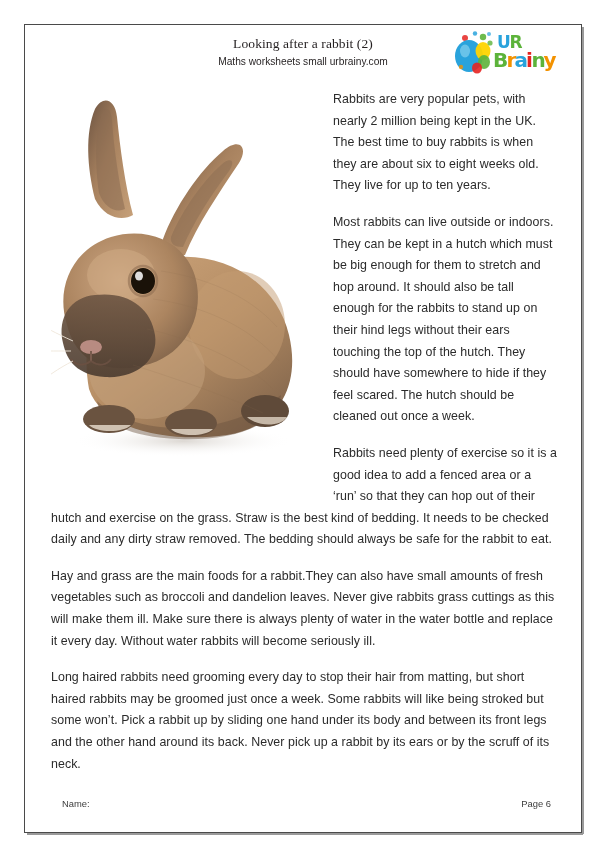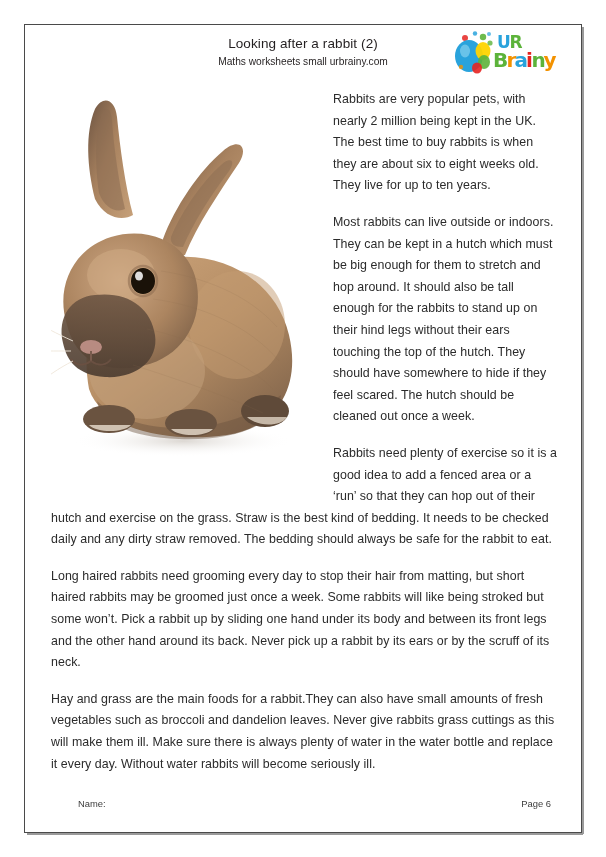--- a/index.html
+++ b/index.html
@@ -55,21 +55,21 @@
     height: 62px;
   }
   #title-block {
     position: absolute;
     left: 0;
     top: 10px;
     width: 100%;
     text-align: center;
   }
   #doc-title {
-    font-family: Liberation Sans, sans-serif;
+    font-family: Liberation Serif, serif;
     font-size: 13.5px;
     color: #231f20;
     letter-spacing: 0.1px;
     line-height: 17px;
   }
   #doc-subtitle {
     font-family: "Liberation Sans", sans-serif;
     font-size: 10.2px;
     color: #231f20;
     line-height: 15px;
@@ -119,21 +119,21 @@
     width: 268px;
     height: 395px;
   }
   #rabbit-photo svg { display: block; }
 
   .clearer { clear: both; height: 0; overflow: hidden; }
 
   
   #footer {
     position: absolute;
-    left: 26px;
+    left: 10px;
     right: 26px;
     bottom: 18px;
     height: 16px;
     font-family: "Liberation Sans", sans-serif;
     font-size: 9.4px;
     color: #3d3d3d;
     text-align: right;
   }
   #name-label {
     position: absolute;
@@ -301,22 +301,22 @@
             <path d="M82 276 C 126 290, 178 308, 212 324"></path>
           </g>
         </svg>
       </div>
     </div>
 
     <p class="para">Rabbits are very popular pets, with nearly 2 million being kept in the UK. The best time to buy rabbits is when they are about six to eight weeks old. They live for up to ten years.</p>
     <p class="para">Most rabbits can live outside or indoors. They can be kept in a hutch which must be big enough for them to stretch and hop around. It should also be tall enough for the rabbits to stand up on their hind legs without their ears touching the top of the hutch. They should have somewhere to hide if they feel scared. The hutch should be cleaned out once a week.</p>
     <p class="para">Rabbits need plenty of exercise so it is a good idea to add a fenced area or a ‘run’ so that they can hop out of their hutch and exercise on the grass. Straw is the best kind of bedding. It needs to be checked daily and any dirty straw removed. The bedding should always be safe for the rabbit to eat.</p>
     <div class="clearer"></div>
+    <p class="para">Hay and grass are the main foods for a rabbit.They can also have small amounts of fresh vegetables such as broccoli and dandelion leaves. Never give rabbits grass cuttings as this will make them ill. Make sure there is always plenty of water in the water bottle and replace it every day. Without water rabbits will become seriously ill.</p>
     <p class="para">Long haired rabbits need grooming every day to stop their hair from matting, but short haired rabbits may be groomed just once a week. Some rabbits will like being stroked but some won’t. Pick a rabbit up by sliding one hand under its body and between its front legs and the other hand around its back. Never pick up a rabbit by its ears or by the scruff of its neck.</p>
-    <p class="para">Hay and grass are the main foods for a rabbit.They can also have small amounts of fresh vegetables such as broccoli and dandelion leaves. Never give rabbits grass cuttings as this will make them ill. Make sure there is always plenty of water in the water bottle and replace it every day. Without water rabbits will become seriously ill.</p>
 
   </div>
 
   <div id="footer">
     <span id="name-label">Name:</span>
     <span id="page-number">Page 6</span>
   </div>
 
 </div>
 

